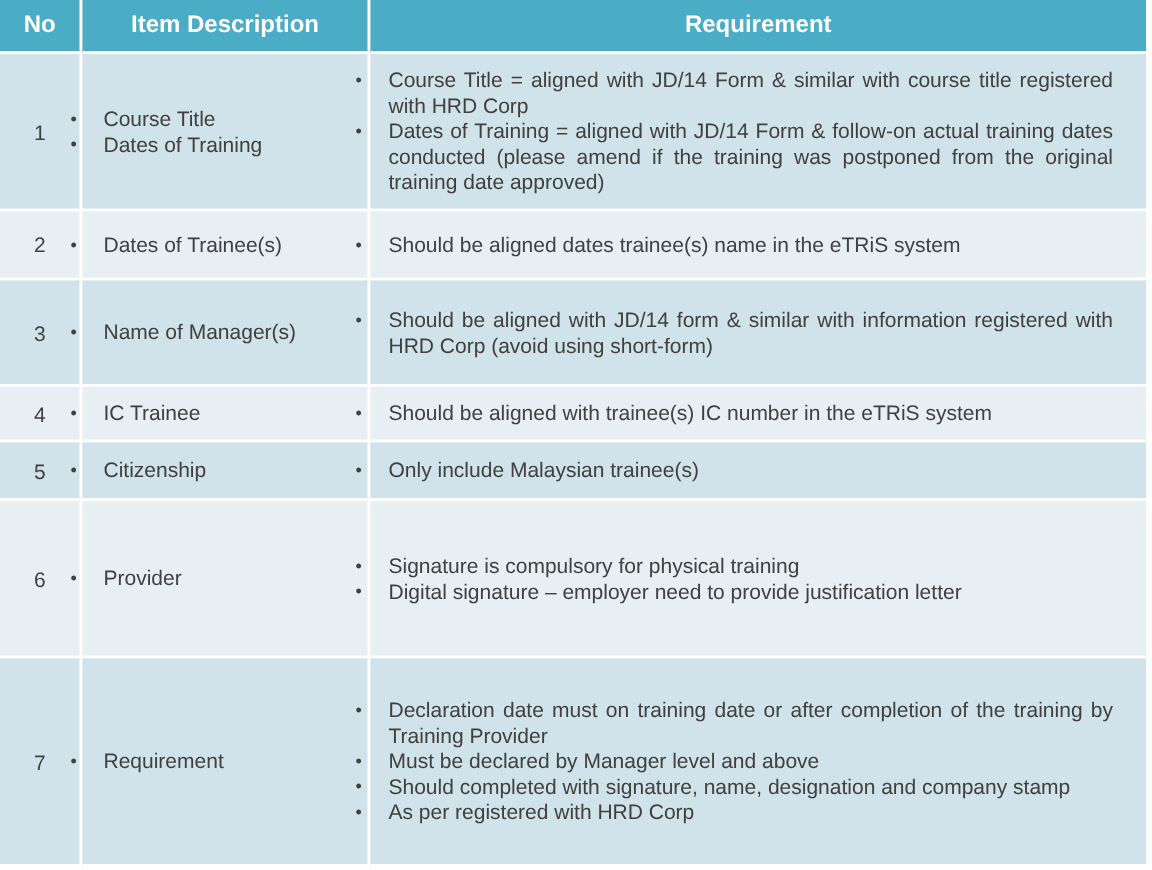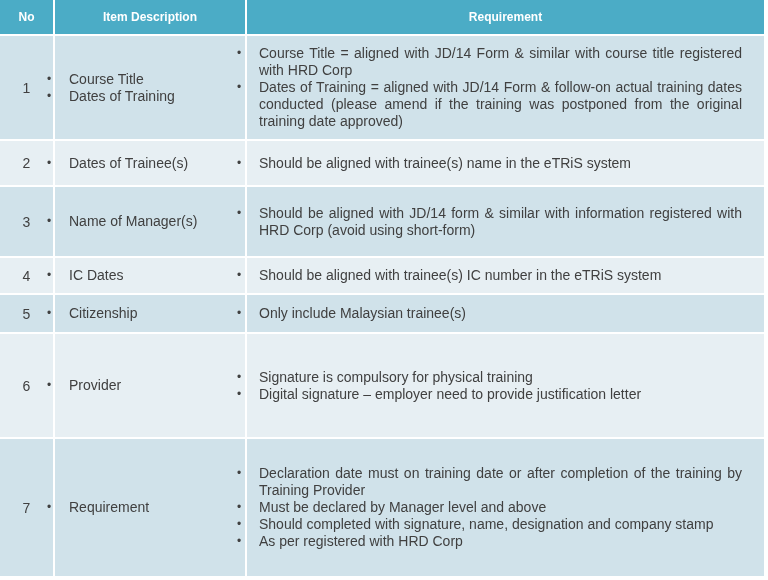--- a/index.html
+++ b/index.html
@@ -1,19 +1,19 @@
 <!DOCTYPE html>
 <html><head>
 <meta charset="utf-8">
 <style>
   html, body { margin:0; padding:0; background:#ffffff; }
   body { width:768px; height:580px; overflow:hidden; font-family:"Liberation Sans", sans-serif; }
   .tbl { position:absolute; left:0; top:0; width:766px; border-collapse:separate; border-spacing:0; }
   .tbl td, .tbl th { border-right:2px solid #ffffff; border-bottom:2px solid #ffffff; padding:0; box-sizing:border-box; }
-  .tbl th { background:#4bacc6; color:#ffffff; font-weight:bold; font-size:12px; height:36px; text-align:center; }
+  .tbl th { background:#4bacc6; color:#ffffff; font-weight:bold; font-size:16px; height:36px; text-align:center; }
   .c-no { width:55px; text-align:center; color:#404040; font-size:14px; }
   .c-item { width:192px; color:#404040; font-size:14px; }
   .c-req { color:#404040; font-size:14px; }
   tr.odd td { background:#d0e2ea; }
   tr.even td { background:#e7eff3; }
   ul { margin:0; padding:0 0 0 32px; list-style:none; }
   ul li { position:relative; line-height:17px; }
   ul li::before { content:"\2022"; position:absolute; left:-22px; font-size:12px; }
   .c-req ul { padding-left:12px; padding-right:22px; text-align:justify; }
   .c-item ul { padding-left:14px; }
@@ -47,42 +47,42 @@
     </tr>
     <tr class="even" style="height:46px">
       <td class="c-no">2</td>
       <td class="c-item">
         <ul>
             <li>Dates of Trainee(s)</li>
           </ul>
       </td>
       <td class="c-req">
         <ul>
-            <li>Should be aligned with trainee(s) name in the eTRiS system</li>
+            <li>Should be aligned dates trainee(s) name in the eTRiS system</li>
           </ul>
       </td>
     </tr>
     <tr class="odd" style="height:71px">
       <td class="c-no">3</td>
       <td class="c-item">
         <ul>
             <li>Name of Manager(s)</li>
           </ul>
       </td>
       <td class="c-req">
         <ul>
             <li>Should be aligned with JD/14 form &amp; similar with information registered with HRD Corp (avoid using short-form)</li>
           </ul>
       </td>
     </tr>
     <tr class="even" style="height:37px">
       <td class="c-no">4</td>
       <td class="c-item">
         <ul>
-            <li>IC Dates</li>
+            <li>IC Trainee</li>
           </ul>
       </td>
       <td class="c-req">
         <ul>
             <li>Should be aligned with trainee(s) IC number in the eTRiS system</li>
           </ul>
       </td>
     </tr>
     <tr class="odd" style="height:39px">
       <td class="c-no">5</td>

